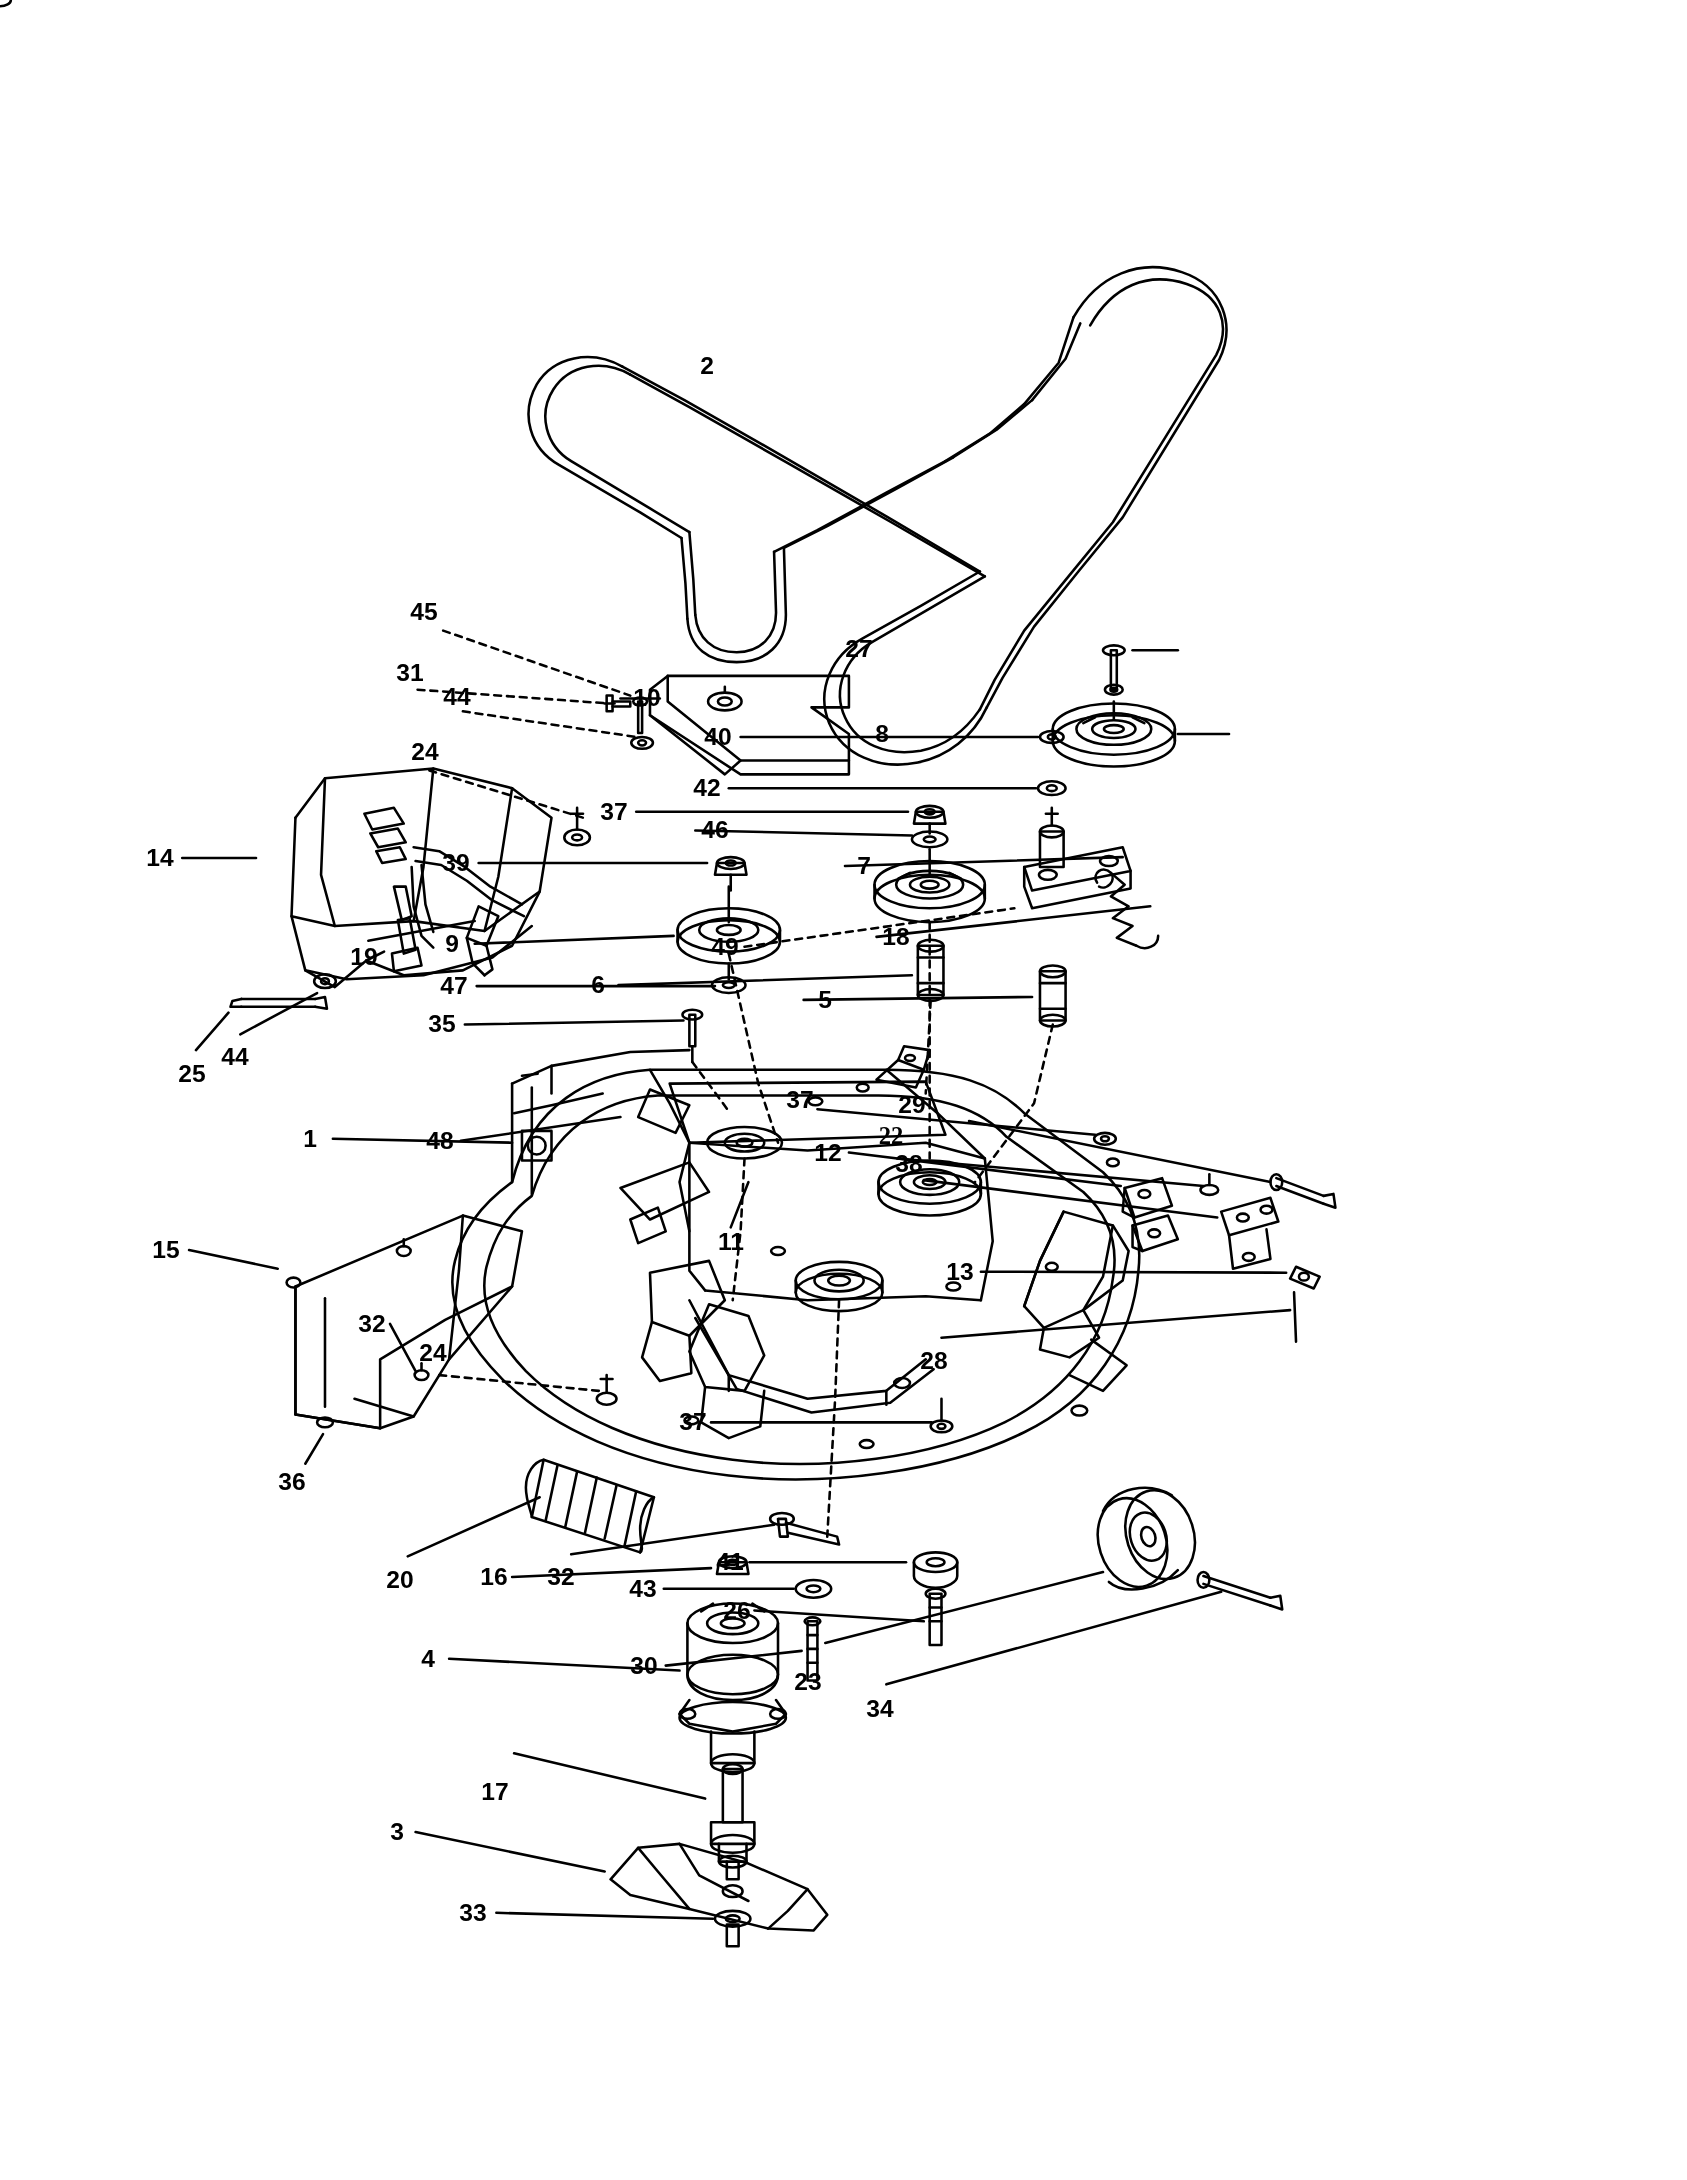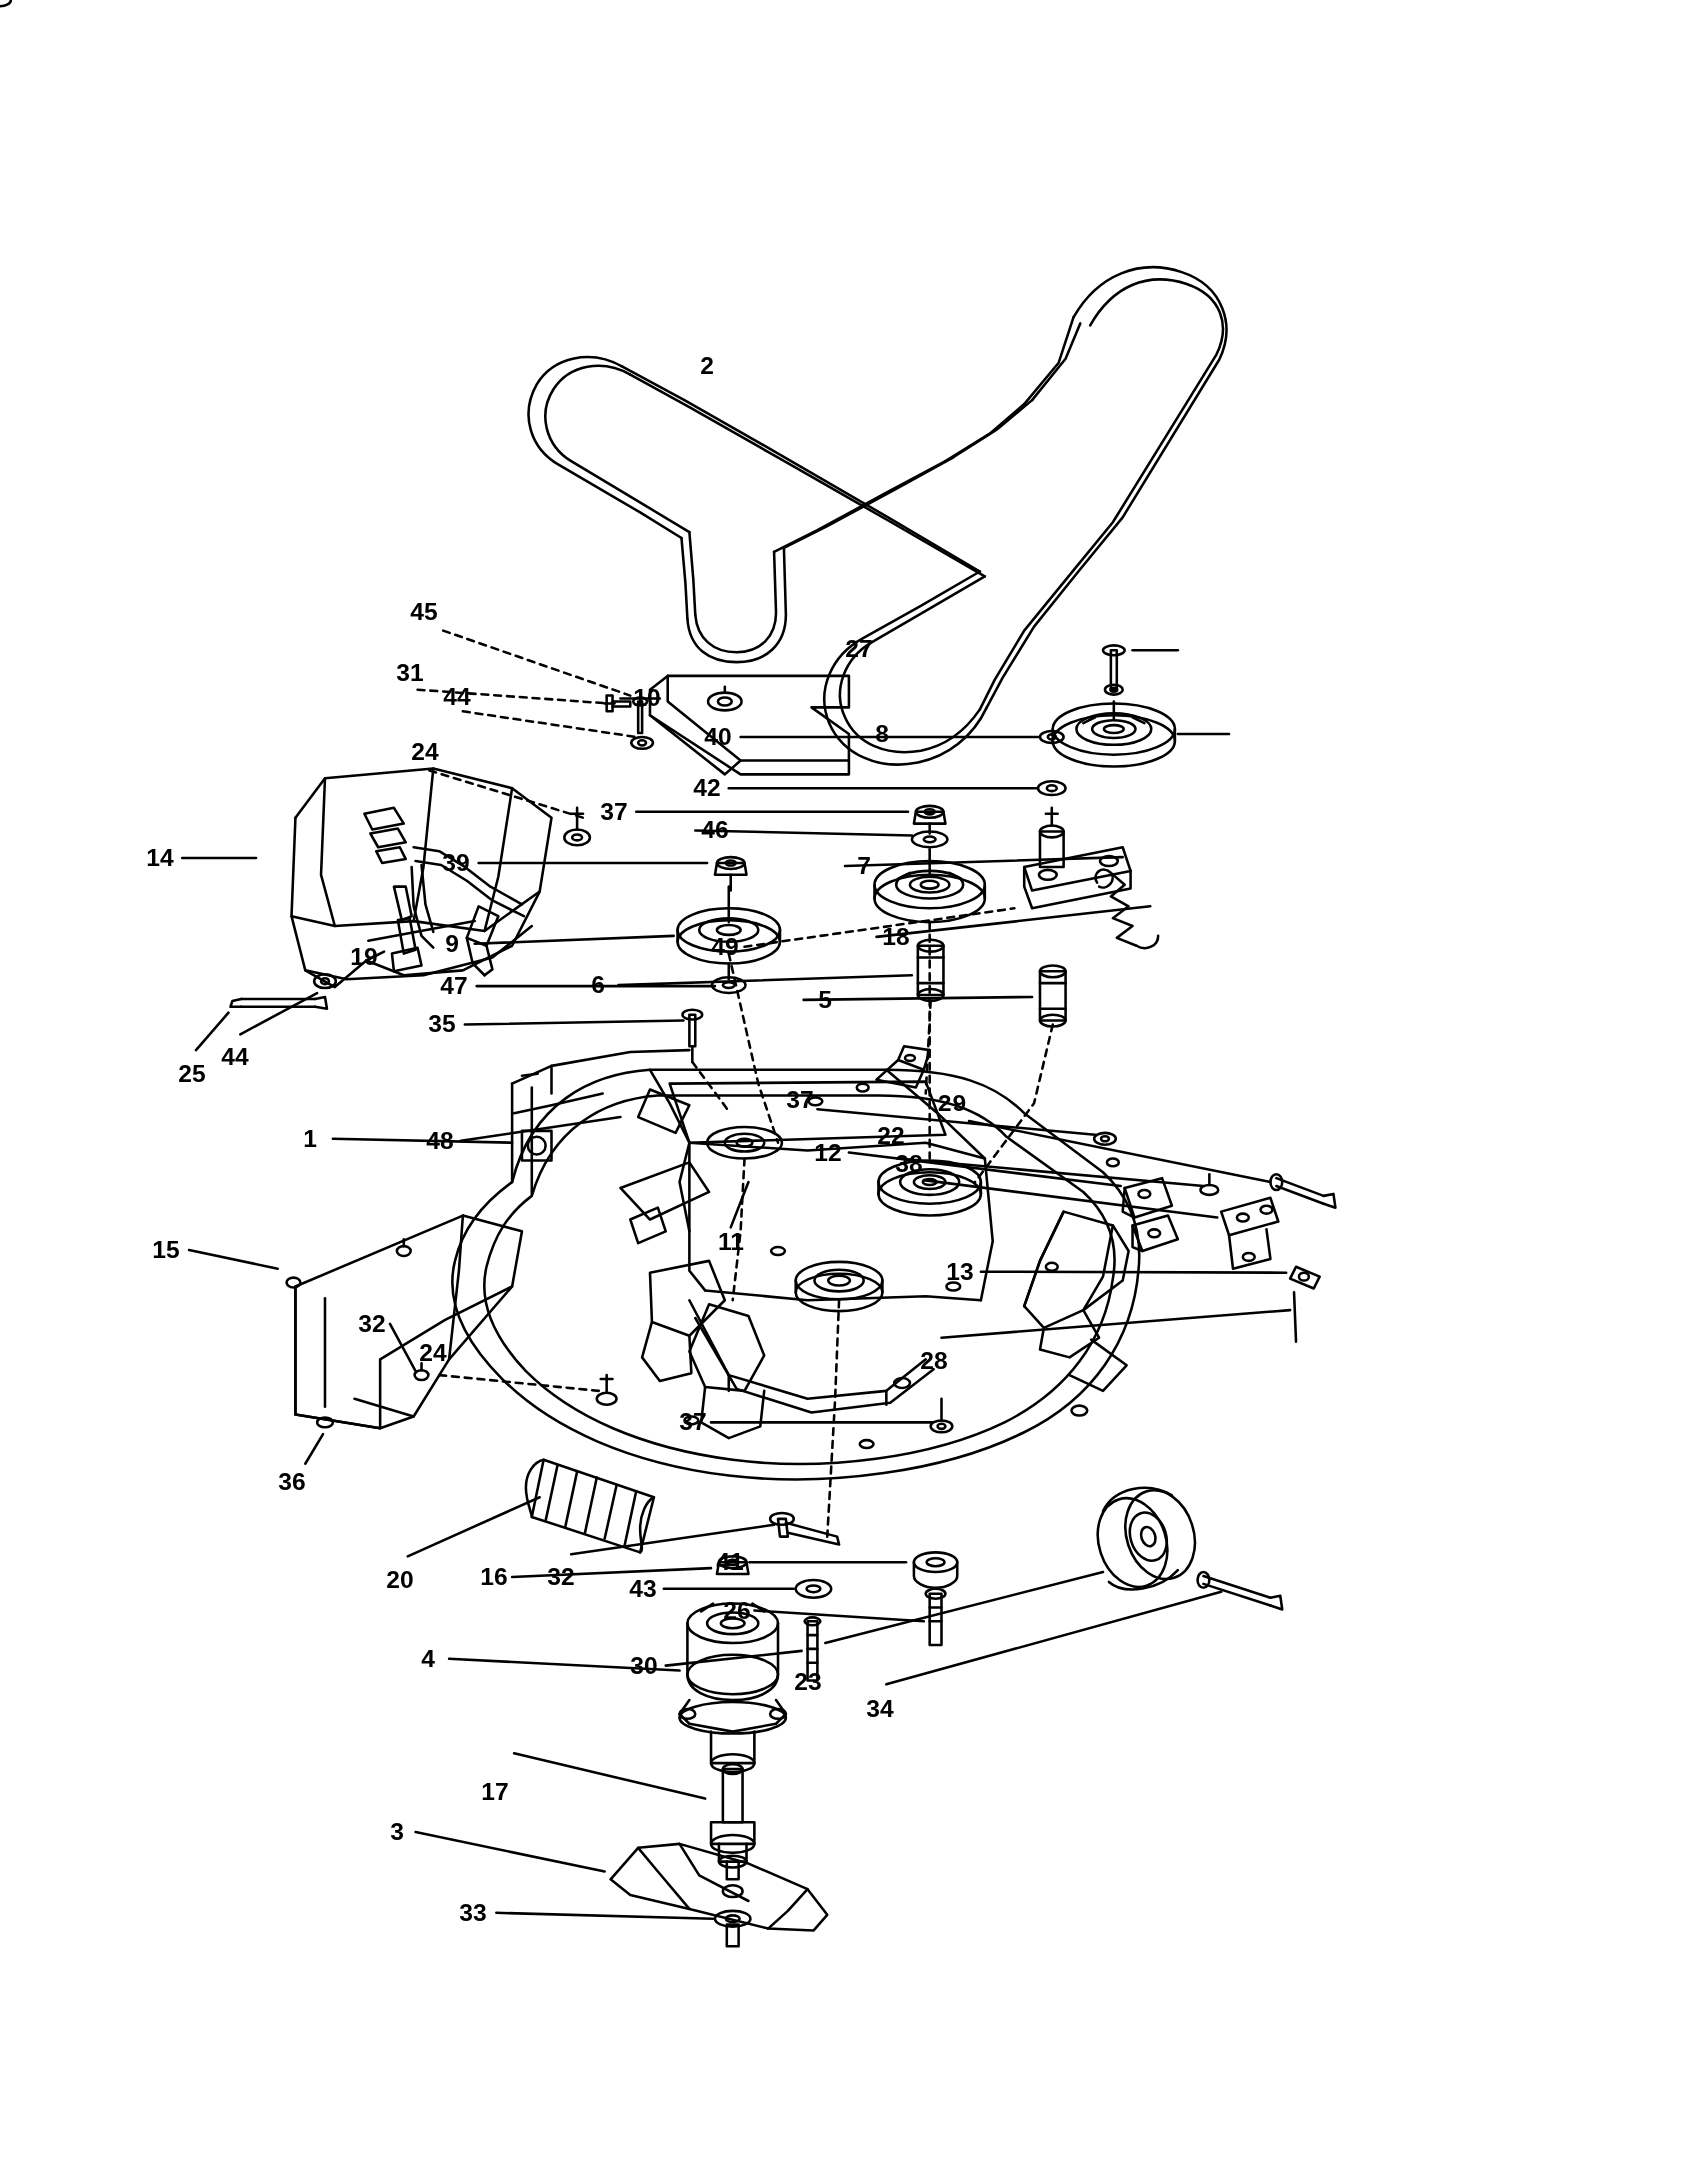--- a/index.html
+++ b/index.html
@@ -622,29 +622,29 @@
 <div class="callout-label" style="left:828px;  top:1153px;">12</div>
 <div class="callout-label" style="left:960px;  top:1272px;">13</div>
 <div class="callout-label" style="left:160px;  top:858px;">14</div>
 <div class="callout-label" style="left:166px;  top:1250px;">15</div>
 <div class="callout-label" style="left:494px;  top:1577px;">16</div>
 <div class="callout-label" style="left:495px;  top:1753px;margin-top:39px;">17</div>
 <div class="callout-label" style="left:896px;  top:937px;">18</div>
 <div class="callout-label" style="left:364px;  top:957px;">19</div>
 <div class="callout-label" style="left:400px;  top:1580px;">20</div>
 <div class="callout-label" style="left:561px;  top:1577px;">32</div>
-<div class="callout-label" style="left:891px;  top:1136px;">22</div>
+<div class="callout-label" style="left:891px;  top:1136px;font-family:Liberation Serif, serif;">22</div>
 <div class="callout-label" style="left:808px;  top:1658px;margin-top:24px;">23</div>
 <div class="callout-label" style="left:425px;  top:752px;">24</div>
 <div class="callout-label" style="left:433px;  top:1353px;">24</div>
 <div class="callout-label" style="left:192px;  top:1074px;">25</div>
 <div class="callout-label" style="left:737px;  top:1611px;">26</div>
 <div class="callout-label" style="left:859px;  top:649px;">27</div>
 <div class="callout-label" style="left:934px;  top:1361px;">28</div>
-<div class="callout-label" style="left:952px;  top:1105px;font-family:Liberation Mono, monospace;">29</div>
+<div class="callout-label" style="left:912px;  top:1105px;">29</div>
 <div class="callout-label" style="left:644px;  top:1666px;">30</div>
 <div class="callout-label" style="left:410px;  top:673px;">31</div>
 <div class="callout-label" style="left:372px;  top:1324px;">32</div>
 <div class="callout-label" style="left:473px;  top:1913px;">33</div>
 <div class="callout-label" style="left:880px;  top:1709px;">34</div>
 <div class="callout-label" style="left:442px;  top:1024px;">35</div>
 <div class="callout-label" style="left:292px;  top:1482px;">36</div>
 <div class="callout-label" style="left:614px;  top:812px;">37</div>
 <div class="callout-label" style="left:800px;  top:1100px;">37</div>
 <div class="callout-label" style="left:693px;  top:1422px;">37</div>

